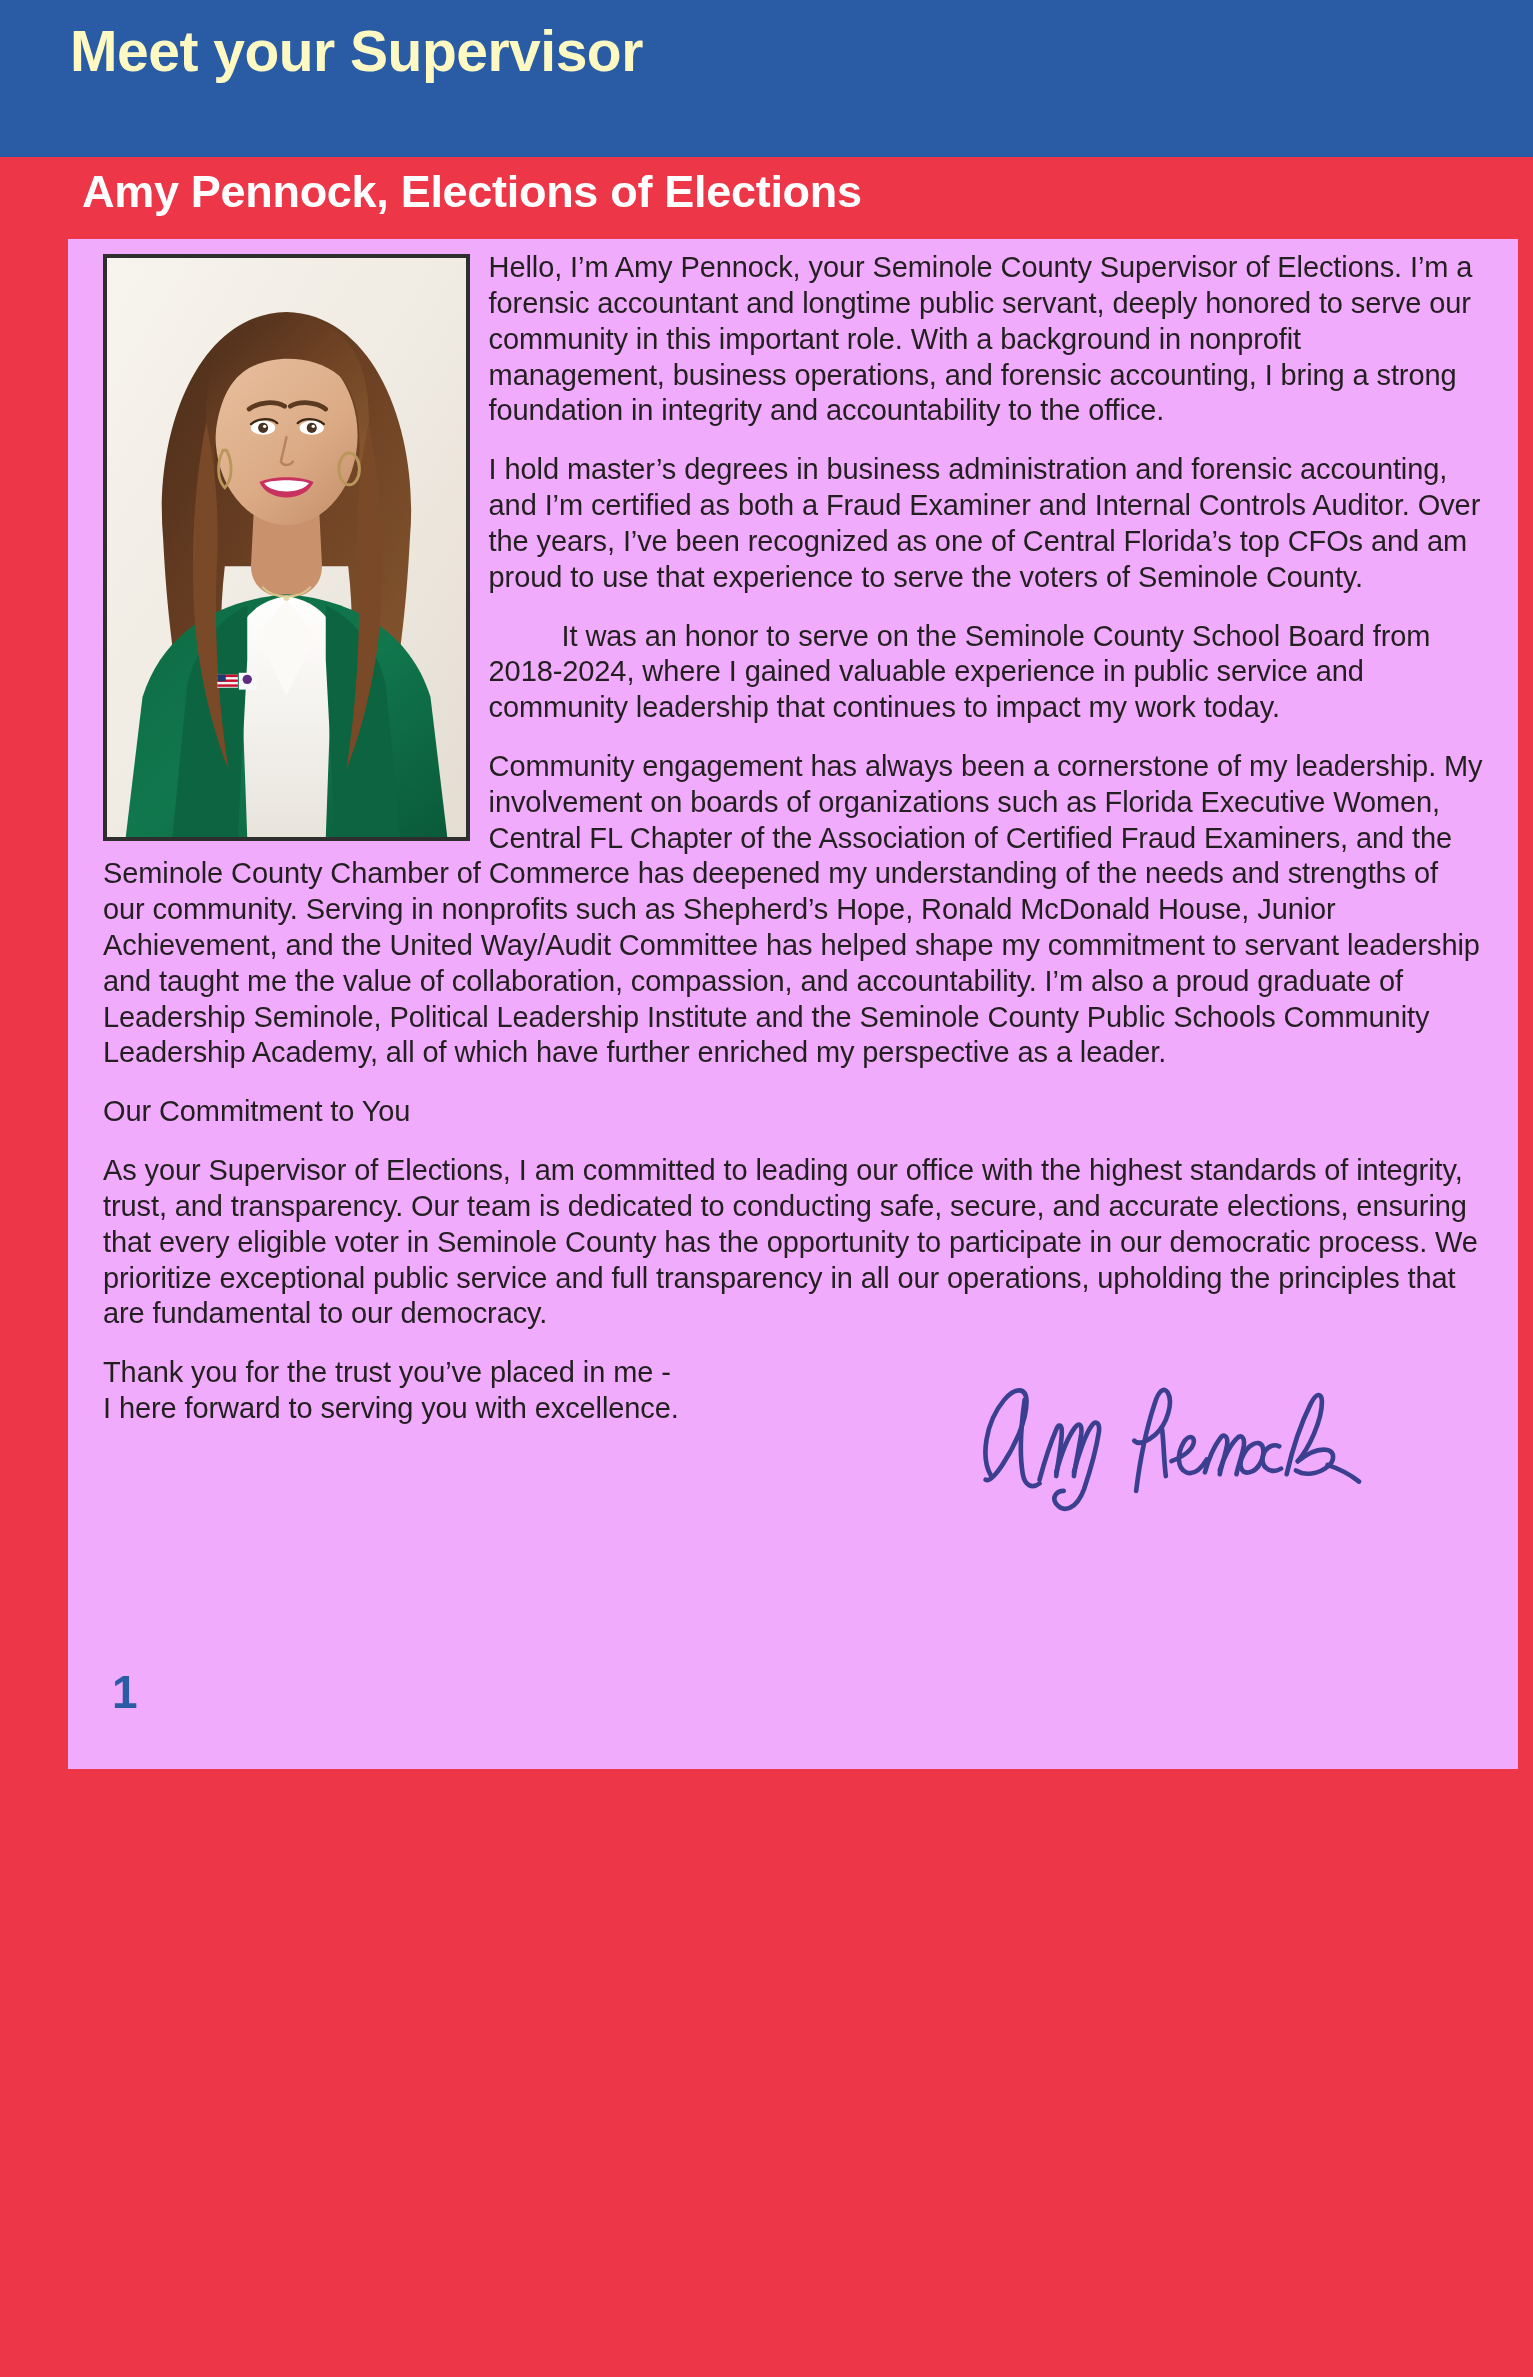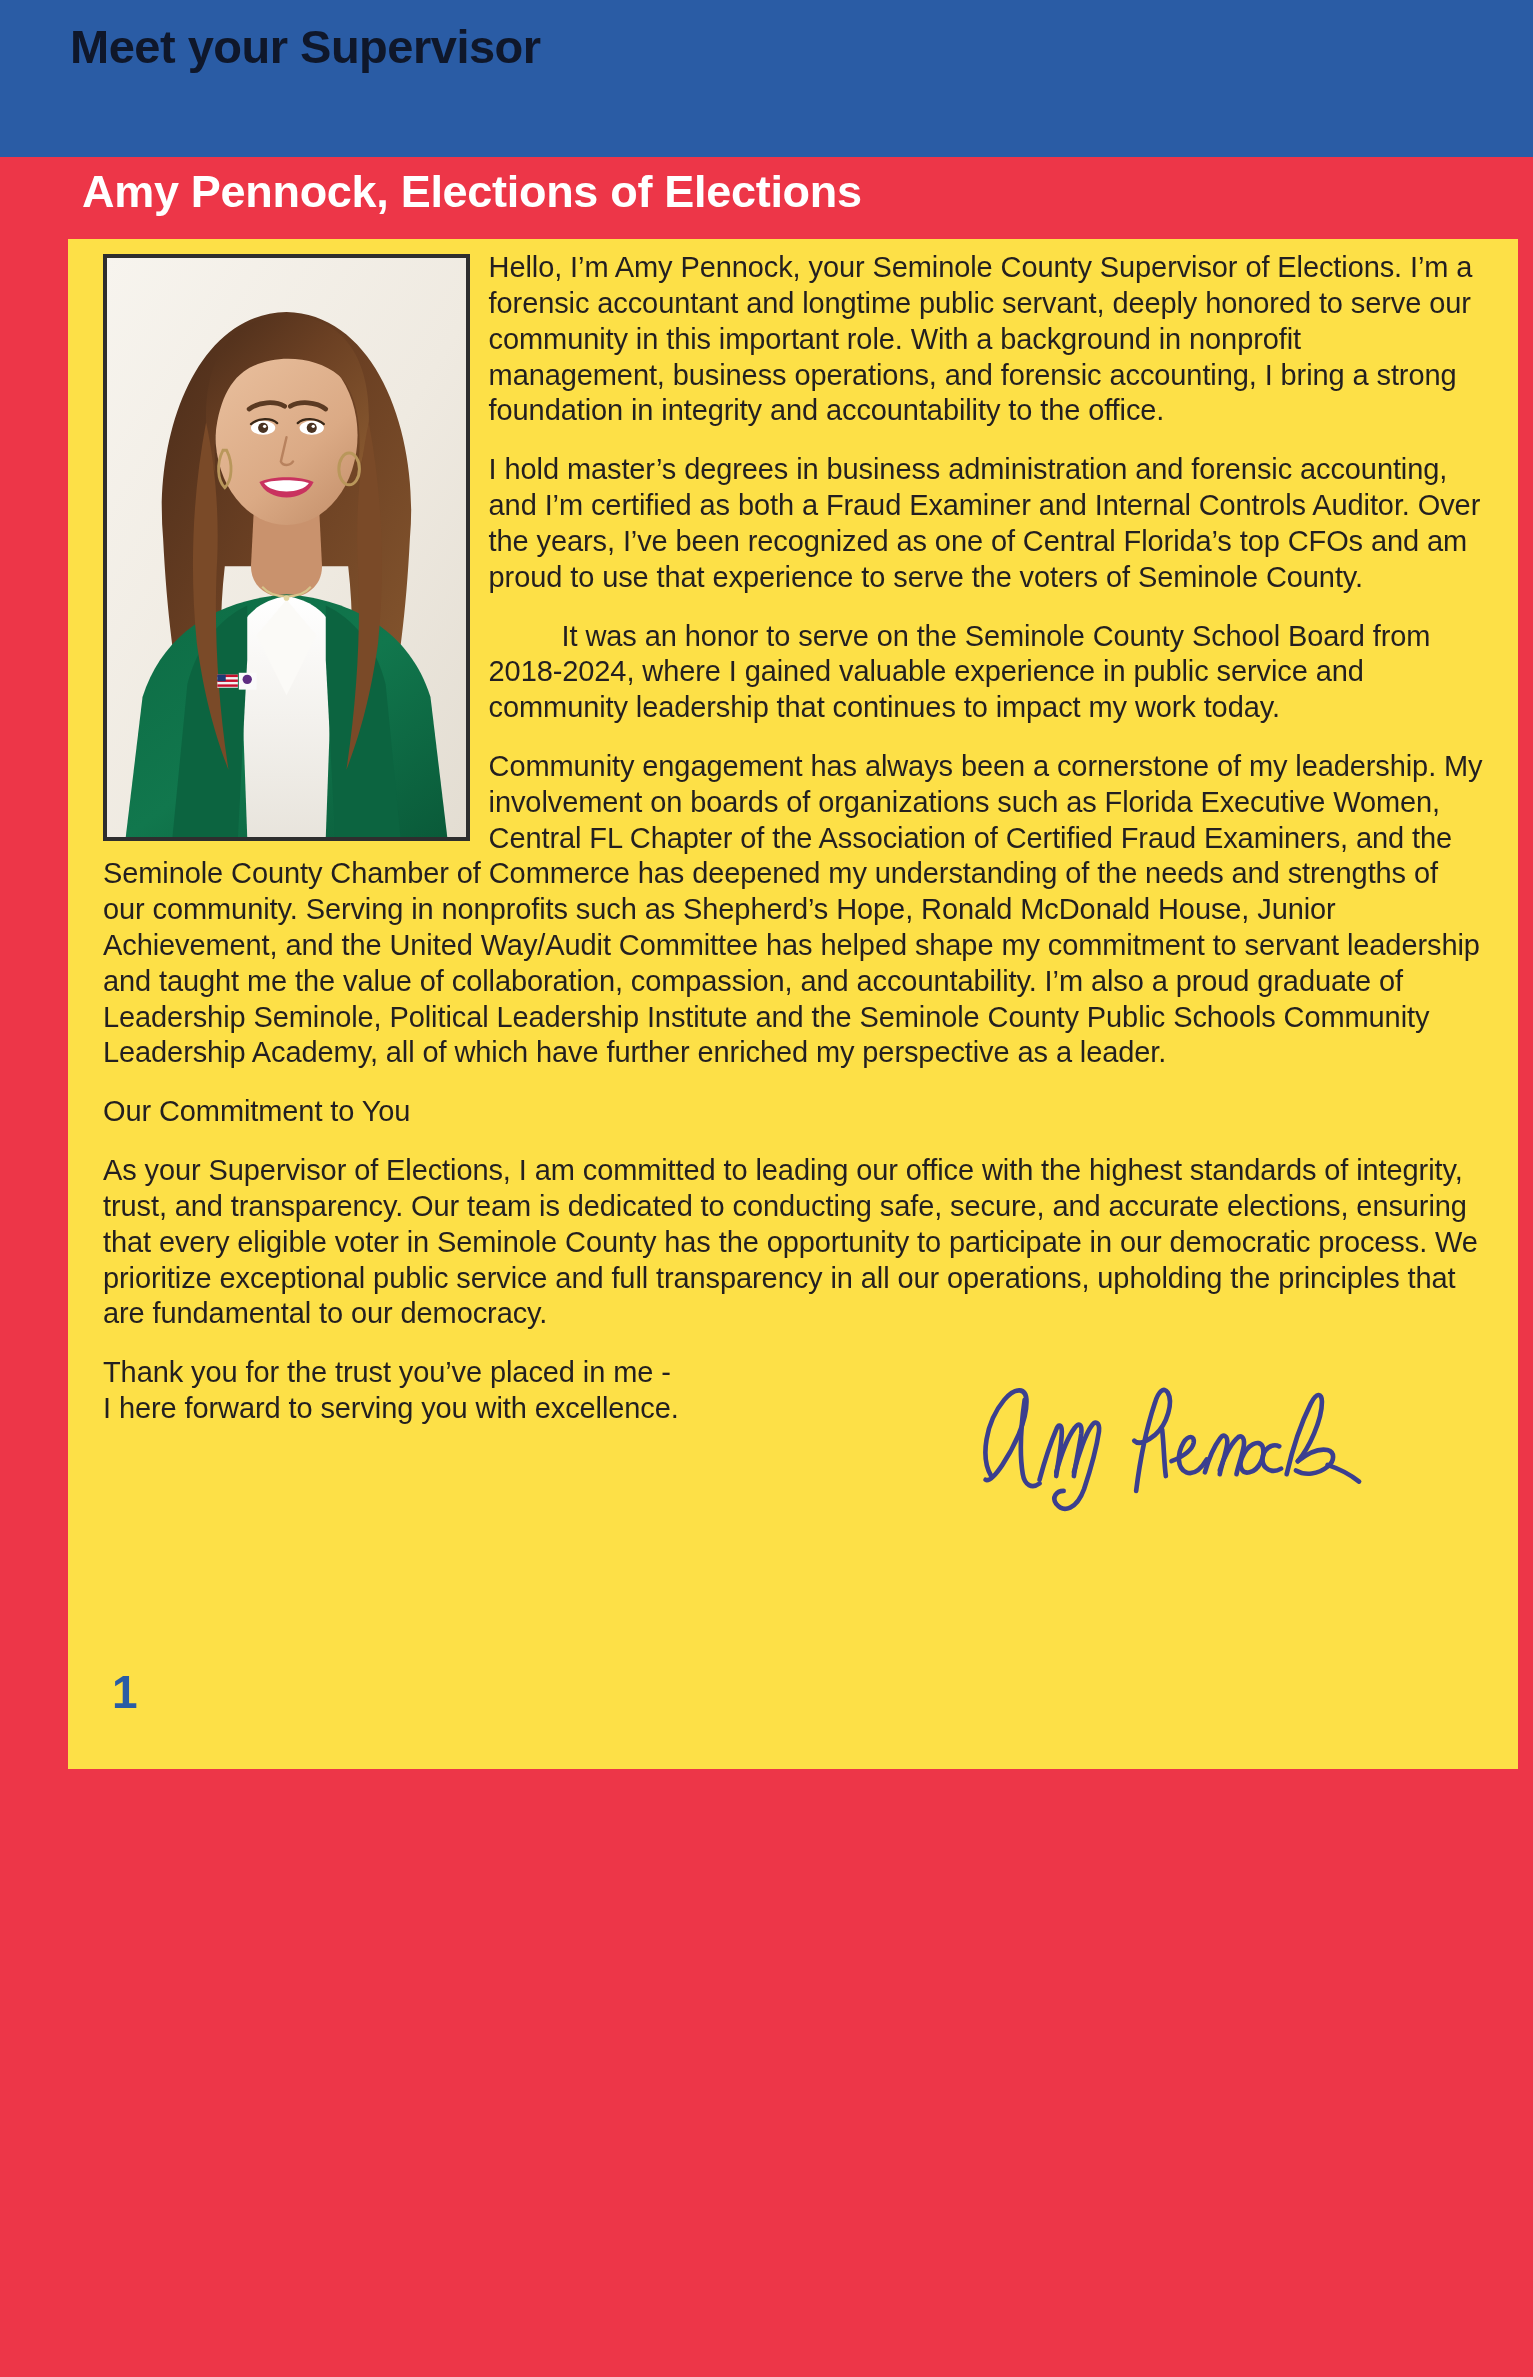--- a/index.html
+++ b/index.html
@@ -29,22 +29,22 @@
   .header-red {
     position:absolute;
     left:0; top:157px;
     width:1534px; height:82px;
     background:#ED3648;
   }
 
   .title-main {
     position:absolute;
     left:70px; top:23px;
-    color:#0f172a;
-    font-size:47px;
+    color:#fef9c3;
+    font-size:57px;
     font-weight:bold;
     letter-spacing:-0.5px;
     line-height:1.0;
     white-space:nowrap;
   }
   .title-sub {
     position:absolute;
     left:82px; top:169px;
     color:#FFFFFF;
     font-size:45px;
@@ -53,21 +53,21 @@
     line-height:1.0;
     white-space:nowrap;
   }
 
   
   .content-card {
     position:absolute;
     left:68px; top:239px;
     width:1450px;
     height:1530px;
-    background:#fde047;
+    background:#f0abfc;
   }
 
   .content-inner {
     position:relative;
     padding:11.2px 35px 0 35px;
     width:100%;
     height:100%;
   }
 
   

